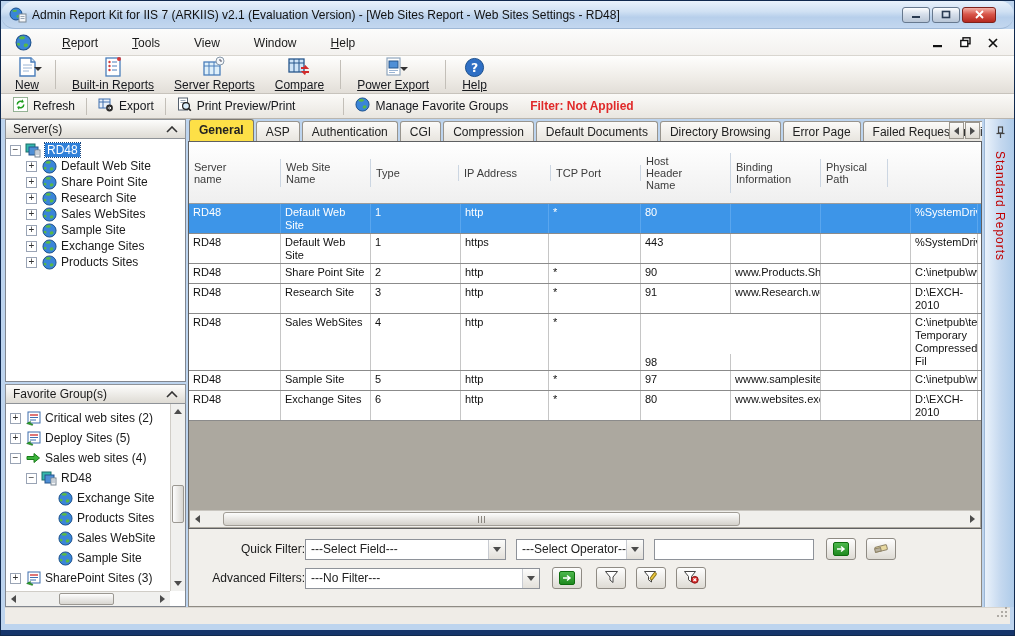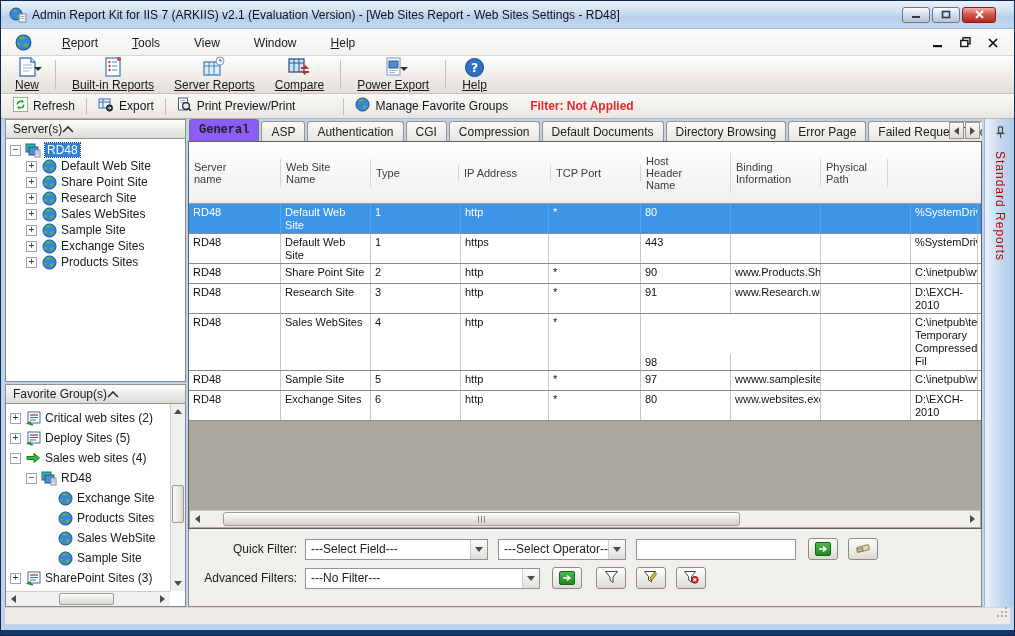--- a/index.html
+++ b/index.html
@@ -11,20 +11,21 @@
     background:#bdd4ee;
     display:flex; flex-direction:column;
     overflow:hidden;
   }
   
   .titlebar {
     height:28px; flex:0 0 28px;
     background:linear-gradient(#e9f2fc, #cfe0f3 40%, #b7cfeb 60%, #c3d7ef);
     display:flex; align-items:center; padding:0 6px;
     border-bottom:1px solid #9fb8d6;
+    border-radius:14px;
   }
   .titlebar .app-icon { width:18px; height:16px; margin:0 5px 0 2px; }
   .titlebar .title-text { font-size:12px; color:#111; white-space:nowrap; overflow:hidden; flex:1; }
   .caption-buttons { display:flex; gap:2px; margin-right:12px; }
   .cap-btn {
     width:28px; height:16px; border:1px solid #67798f; border-radius:3px;
     background:linear-gradient(#fdfeff, #d6dfeb 45%, #b9c6d6);
     display:flex; align-items:center; justify-content:center; cursor:default;
   }
   .cap-btn.close {
@@ -70,21 +71,21 @@
   .tb2-btn { display:flex; align-items:center; gap:5px; padding:2px 8px; cursor:default; white-space:nowrap; }
   .tb2-sep { width:1px; height:17px; background:#c3bfb8; margin:0 3px; }
   .filter-status { color:#e02a2a; font-weight:bold; margin-left:14px; white-space:nowrap; }
   
   .content { flex:1; display:flex; padding:0 0 0 4px; min-height:0; }
   
   .sidebar { width:181px; flex:0 0 181px; display:flex; flex-direction:column; margin-right:2px; }
   .panel-header {
     height:20px; flex:0 0 20px; border:1px solid #8f9398;
     background:linear-gradient(#fdfdfc,#dedbd4);
-    display:flex; align-items:center; 
+    display:flex; align-items:center; justify-content:space-between;
     font-size:12px; color:#1a1a1a; padding:0 7px; cursor:default;
   }
   .tree-box { background:#fff; border:1px solid #82878f; border-top:none; overflow:hidden; position:relative; }
   .servers-tree { height:243px; flex:0 0 243px; margin-bottom:2px; padding-top:3px; }
   .fav-wrap { flex:1; display:flex; flex-direction:column; min-height:0; }
   .fav-tree { flex:1; padding-top:4px; }
   .fav-tree-inner { position:absolute; left:0; top:4px; right:15px; bottom:15px; overflow:hidden; }
   .tnode { display:flex; align-items:center; white-space:nowrap; font-size:12px; color:#1a1a1a; }
   .servers-tree .tnode { height:16px; }
   .fav-tree .tnode { height:20px; }
@@ -109,21 +110,21 @@
   .tri.left { border-top:4px solid transparent; border-bottom:4px solid transparent; border-right:5px solid #4c4c4c; }
   .tri.right { border-top:4px solid transparent; border-bottom:4px solid transparent; border-left:5px solid #4c4c4c; }
   
   .main { flex:1; display:flex; flex-direction:column; min-width:0; }
   .tabstrip { height:22px; flex:0 0 22px; display:flex; align-items:flex-end; position:relative; overflow:hidden; padding-left:1px; }
   .tab {
     font-size:12px; color:#222; background:linear-gradient(#fbfaf8,#e8e5df);
     border:1px solid #98948d; border-bottom:none; border-radius:3px 3px 0 0;
     padding:3px 9px 3px; margin-right:2px; white-space:nowrap; cursor:default; height:20px;
   }
-  .tab.active { background:#8b5cf6; font-weight:bold; height:22px; border-color:#7c7870; position:relative; z-index:2;font-family:Liberation Mono, monospace; }
+  .tab.active { background:#fde047; font-weight:bold; height:22px; border-color:#7c7870; position:relative; z-index:2; }
   .tab-arrows { position:absolute; right:2px; bottom:2px; display:flex; gap:1px; background:inherit; }
   .tab-arrow { width:15px; height:17px; border:1px solid #9b978f; background:linear-gradient(#fcfbf9,#dedad2); display:flex; align-items:center; justify-content:center; cursor:default; }
   
   .grid-region { flex:1; border:1px solid #5f6062; background:#aca89f; display:flex; flex-direction:column; min-height:0; position:relative; }
   .grid-header { display:flex; flex:0 0 62px; height:62px; background:linear-gradient(#ffffff,#efefef); border-bottom:1px solid #9c9c9c;align-items:center; }
   .gh-cell {
     font-size:11px; color:#3c3c3c; display:flex; align-items:center;
     padding:2px 5px; border-right:1px solid #ccd6e2; white-space:pre-line; overflow:hidden; flex:0 0 auto;
   }
   .grid-body { background:#fff; }
@@ -135,21 +136,21 @@
   .grid-row.selected { background:#3d95e8; }
   .grid-row.selected .gc { color:#fff; border-right-color:#5aa6ee; }
   .grid-filler { flex:1; background:#aca89f; }
   .grid-hscroll { flex:0 0 17px; background:#f0efec; border-top:1px solid #c9c6c0; display:flex; margin:0 1px 1px; }
   .ghs-track { flex:1; position:relative; }
   .ghs-thumb { position:absolute; top:1px; bottom:1px; left:18px; width:68%; background:linear-gradient(#fdfdfd,#d4d1cb); border:1px solid #a09c95; border-radius:3px; display:flex; align-items:center; justify-content:center; gap:2px; }
   .grip-line { width:1px; height:7px; background:#8a867f; }
   
   .filter-panel { flex:0 0 78px; border:1px solid #8f8b84; border-top:none; background:#f1efeb; padding:9px 6px 6px 6px; font-size:12px; color:#1a1a1a; }
   .f-row { display:flex; align-items:center; margin-bottom:7px; }
-  .f-label { width:110px; text-align:right; padding-right:8px; flex:0 0 110px; white-space:nowrap; }
+  .f-label { width:110px; text-align:right; flex:0 0 110px; white-space:nowrap; }
   .dropdown { background:#fff; border:1px solid #8e9299; display:flex; align-items:center; height:21px; cursor:default; }
   .dd-value { flex:1; padding:0 5px; overflow:hidden; white-space:nowrap; font-size:12px; color:#222; }
   .dd-btn { width:17px; height:100%; border-left:1px solid #c8cbd1; background:linear-gradient(#fcfcfb,#e3e0da); display:flex; align-items:center; justify-content:center; }
   .f-input { height:21px; border:1px solid #8e9299; background:#fff; padding:0 4px; font-size:12px; width:160px; font-family:inherit; }
   .sq-btn {
     height:22px; min-width:30px; border:1px solid #8f8b84; border-radius:3px;
     background:linear-gradient(#fefefe,#dedbd4); display:flex; align-items:center; justify-content:center; cursor:default;
   }
   .go-box { width:16px; height:14px; background:linear-gradient(#4db84d,#1f8a1f); border:1px solid #0d6b0d; border-radius:2px; display:flex; align-items:center; justify-content:center; }
   
@@ -745,21 +746,21 @@
             </span>
           <span class="scr-btn">
               <span class="tri right"></span>
             </span>
         </div>
       </div>
 
       <div class="filter-panel">
         <div class="f-row">
           <span class="f-label">Quick Filter:</span>
-          <span class="dropdown" style="width:183px;">
+          <span class="dropdown" style="width:201px;">
             <span class="dd-value">---Select Field---</span>
             <span class="dd-btn">
                 <span class="tri down"></span>
               </span>
           </span>
           <span style="width:10px;"></span>
           <span class="dropdown" style="width:128px;">
             <span class="dd-value">---Select Operator---</span>
             <span class="dd-btn">
                 <span class="tri down"></span>

